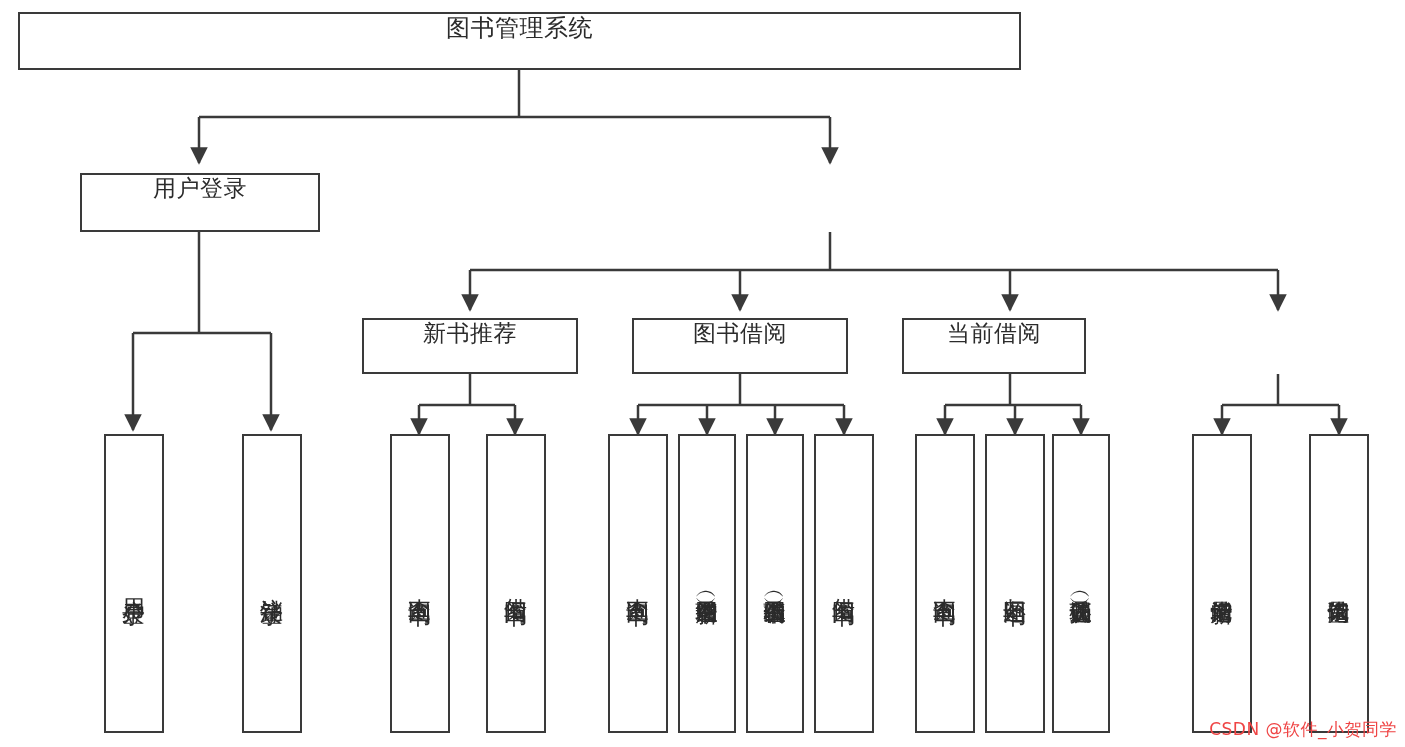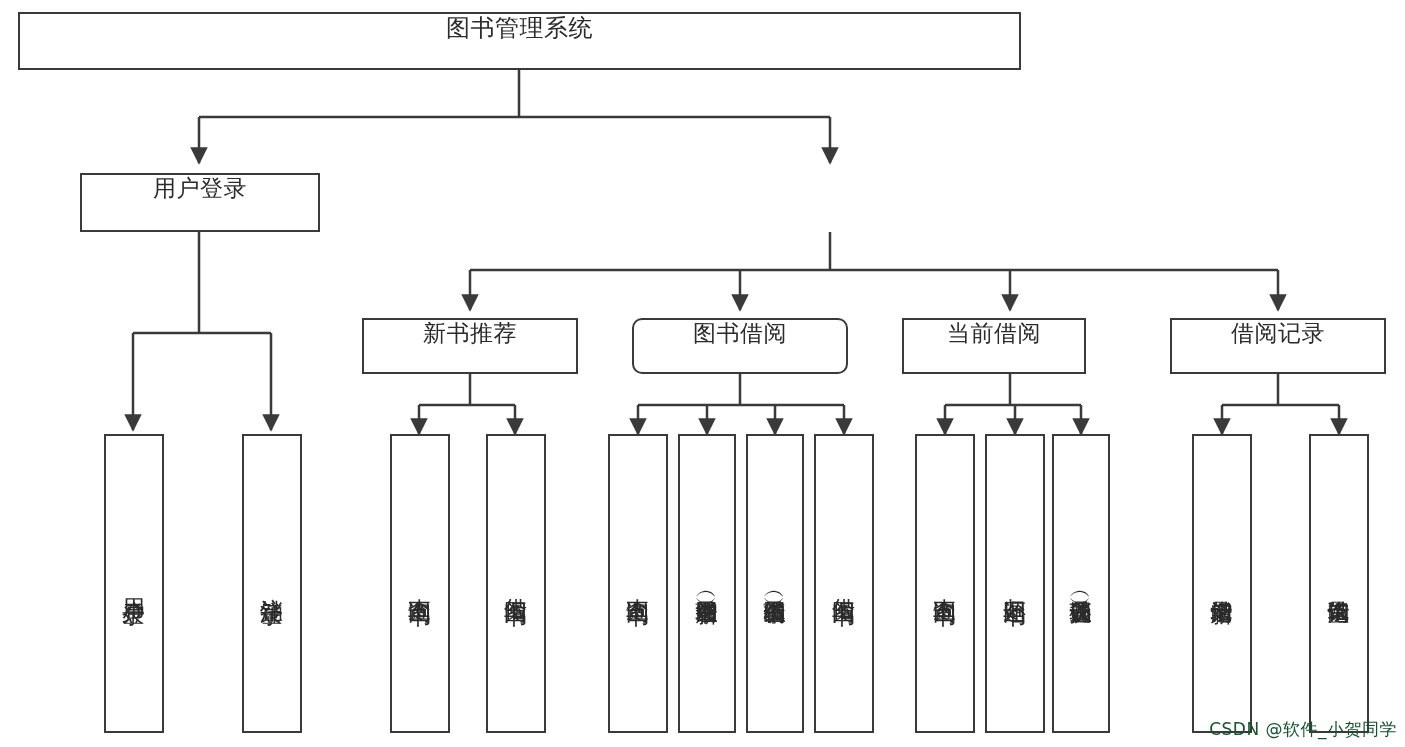--- a/index.html
+++ b/index.html
@@ -63,21 +63,21 @@
   }
   .node.vert.tight .label {
     letter-spacing: 0px;
     font-size: 22px;
   }
   #watermark {
     position: absolute;
     right: 8px;
     bottom: 6px;
     font-size: 17px;
-    color: #14532d;
+    color: #ef4444;
     letter-spacing: 0.5px;
     white-space: nowrap;
   }
 </style>
 </head>
 <body>
 
 <div id="canvas">
 
   <svg id="wires" viewBox="0 0 1405 747" xmlns="http://www.w3.org/2000/svg">
@@ -136,31 +136,28 @@
 
   <div class="node horiz" style="left:80px; top:173px; width:240px; height:59px;">
     <span class="label">用户登录</span>
   </div>
 
 
   <div class="node horiz" style="left:362px; top:318px; width:216px; height:56px;">
     <span class="label">新书推荐</span>
   </div>
 
-  <div class="node horiz" style="left:632px; top:318px; width:216px; height:56px;border-radius:10px;">
+  <div class="node horiz" style="left:632px; top:318px; width:216px; height:56px;">
     <span class="label">图书借阅</span>
   </div>
 
   <div class="node horiz" style="left:902px; top:318px; width:184px; height:56px;">
     <span class="label">当前借阅</span>
   </div>
 
-  <div class="node horiz" style="left:1170px; top:318px; width:216px; height:56px;">
-    <span class="label">借阅记录</span>
-  </div>
 
   <div class="node vert" style="left:104px; top:434px; width:60px; height:299px;">
     <span class="label">用户登录</span>
   </div>
 
   <div class="node vert" style="left:242px; top:434px; width:60px; height:299px;">
     <span class="label">注销登录</span>
   </div>
 
   <div class="node vert" style="left:390px; top:434px; width:60px; height:299px;">

